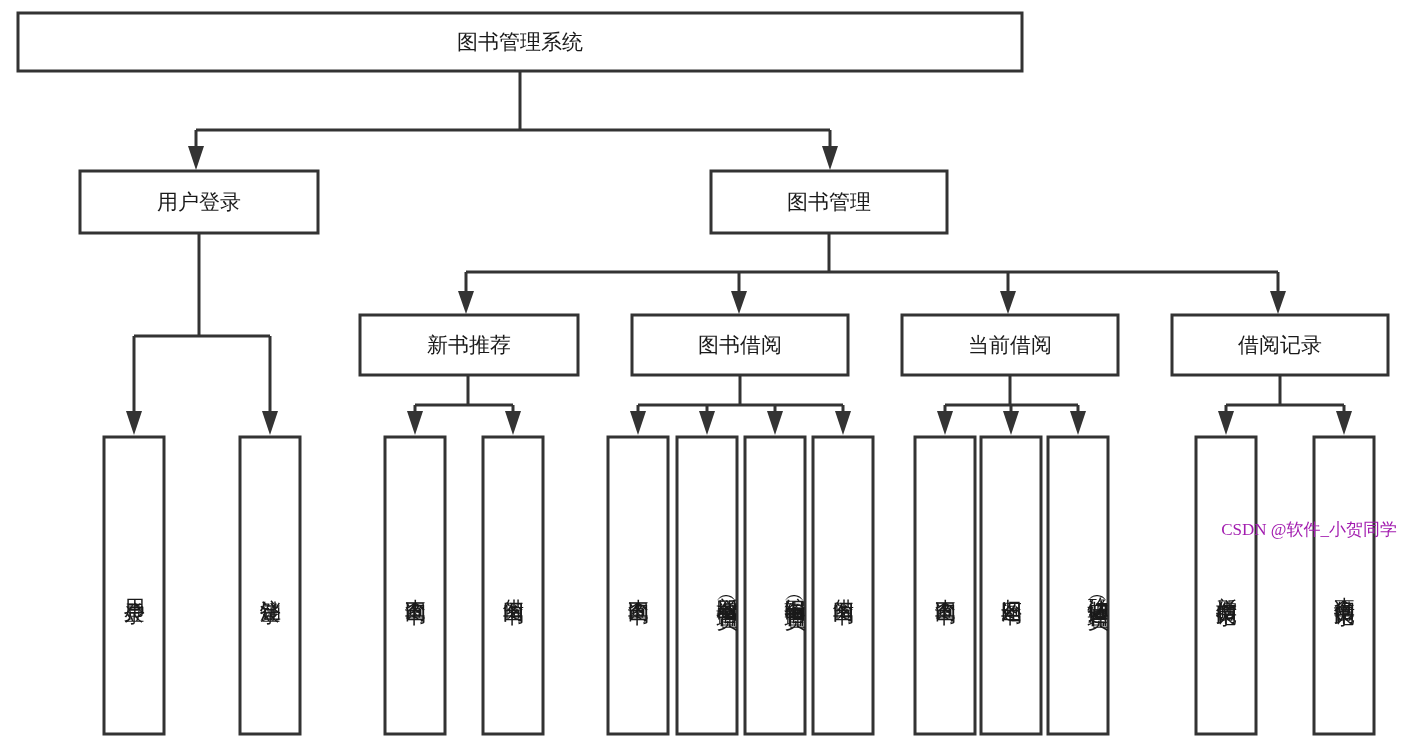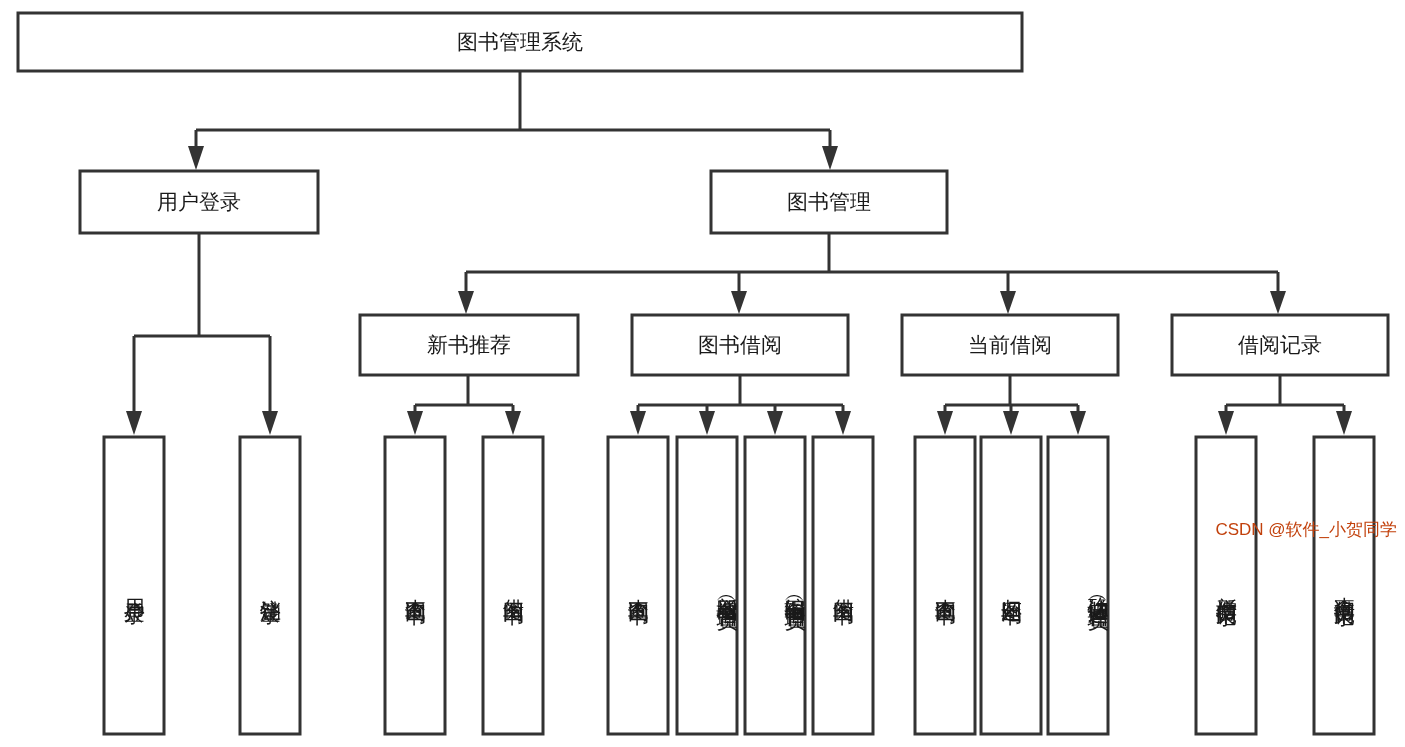--- a/index.html
+++ b/index.html
@@ -60,23 +60,23 @@
     display: flex;
     align-items: center;
     justify-content: center;
     white-space: nowrap;
     pointer-events: none;
   }
   .watermark {
     position: absolute;
     right: 8px;
     bottom: 4px;
-    font-family: Liberation Sans, sans-serif;
+    font-family: Liberation Serif, serif;
     font-size: 17px;
-    color: #c2410c;
+    color: #a21caf;
     white-space: nowrap;
   }
 </style>
 </head>
 <body>
 
 <div id="diagram-root">
 
   <svg id="diagram-svg" viewBox="0 0 1405 747" xmlns="http://www.w3.org/2000/svg">
 

